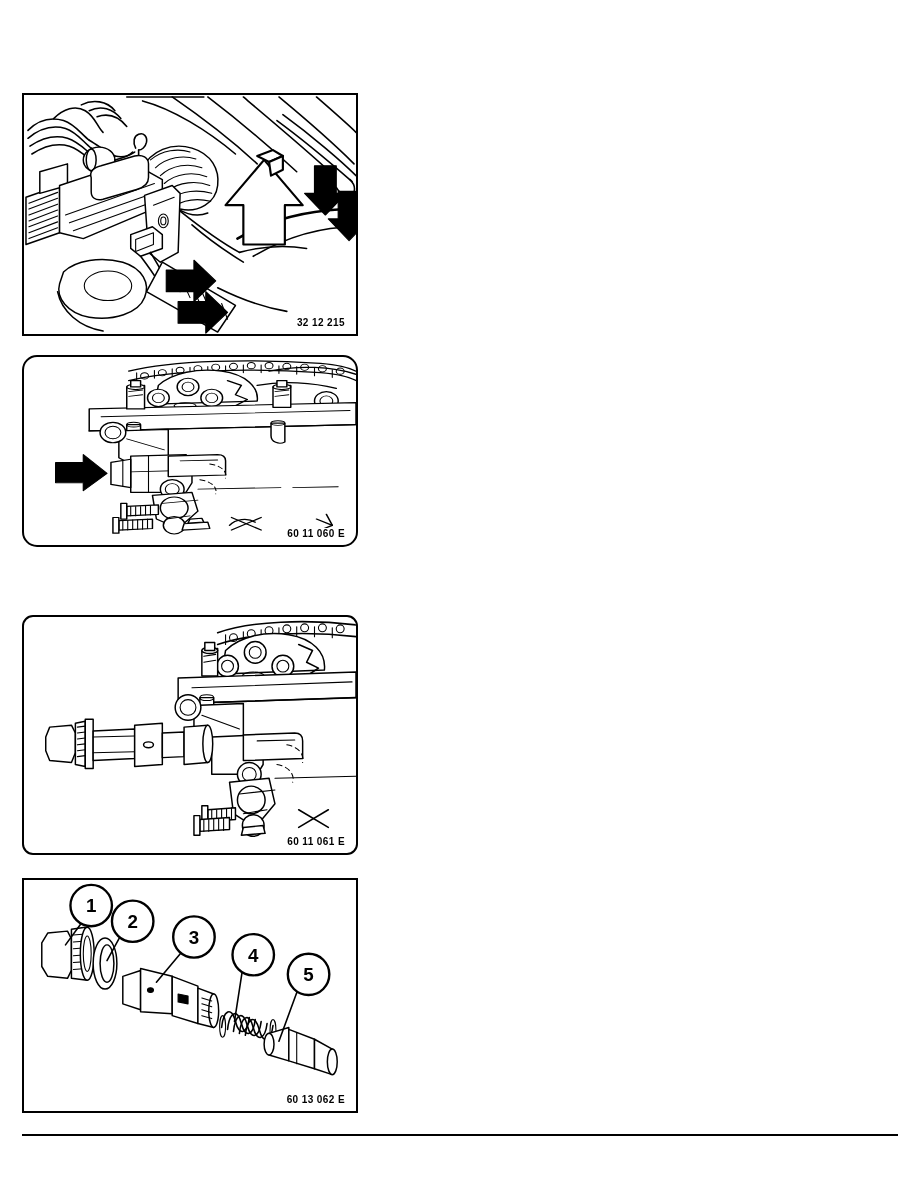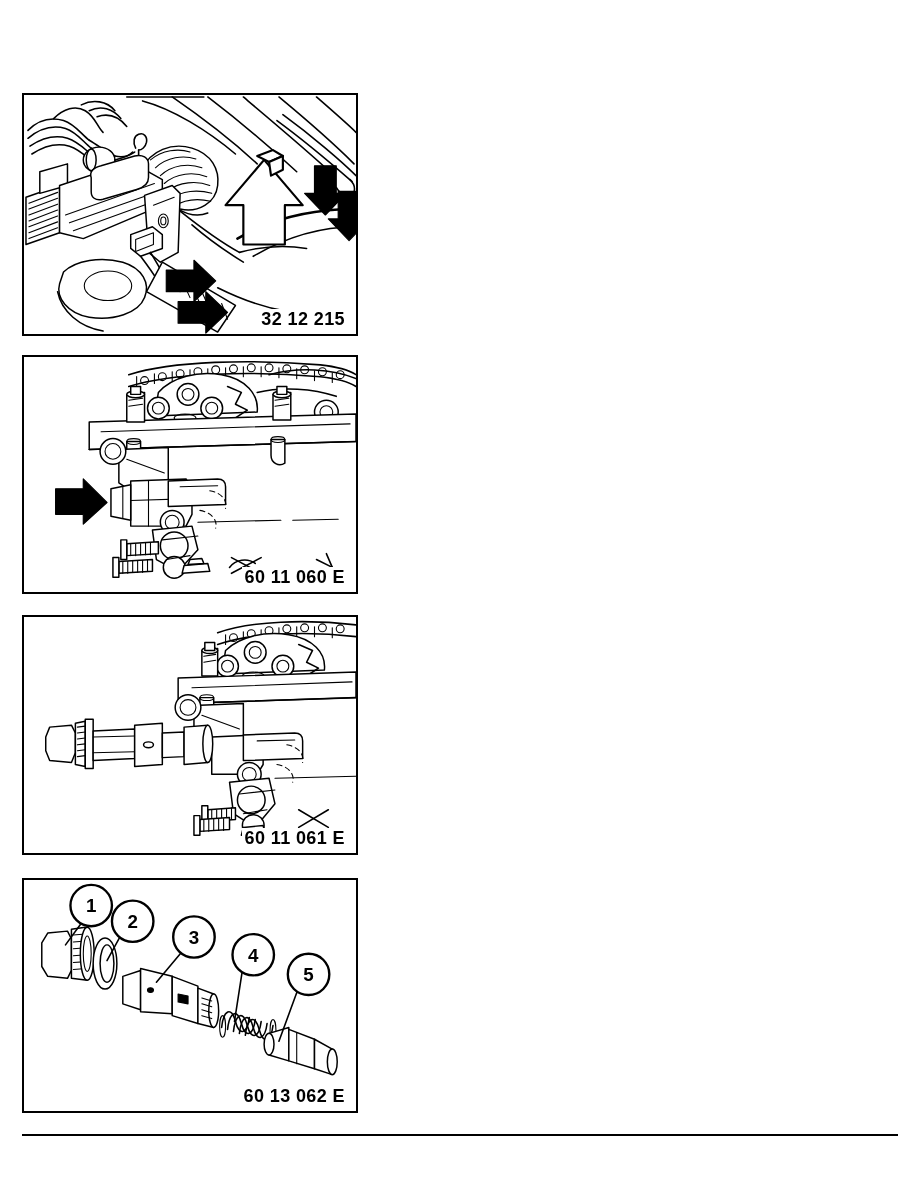--- a/index.html
+++ b/index.html
@@ -39,33 +39,33 @@
     height: 100%;
   }
 
   
   .fig-code {
     position: absolute;
     right: 9px;
     bottom: 5px;
     font-family: "Liberation Sans", sans-serif;
     font-weight: bold;
-    font-size: 18px;
+    font-size: 10px;
     letter-spacing: 0.4px;
     line-height: 1;
     color: #000000;
     white-space: nowrap;
     background: #ffffff;
     padding: 1px 2px 1px 3px;
   }
 
   
   #figure-1 { left: 22px; top:  93px; width: 336px; height: 243px; }
-  #figure-2 { left: 22px; top: 355px; width: 336px; height: 239px; }
-  #figure-3 { left: 22px; top: 615px; width: 336px; height: 240px; }
+  #figure-2 { left: 22px; top: 355px; width: 336px; height: 192px; border-radius: 15px; }
+  #figure-3 { left: 22px; top: 615px; width: 336px; height: 240px; border-radius: 11px; }
   #figure-4 { left: 22px; top: 878px; width: 336px; height: 235px; }
 
   
   #footer-rule {
     position: absolute;
     left: 22px;
     top: 1134px;
     width: 876px;
     height: 0;
     border-top: 2px solid #000000;

